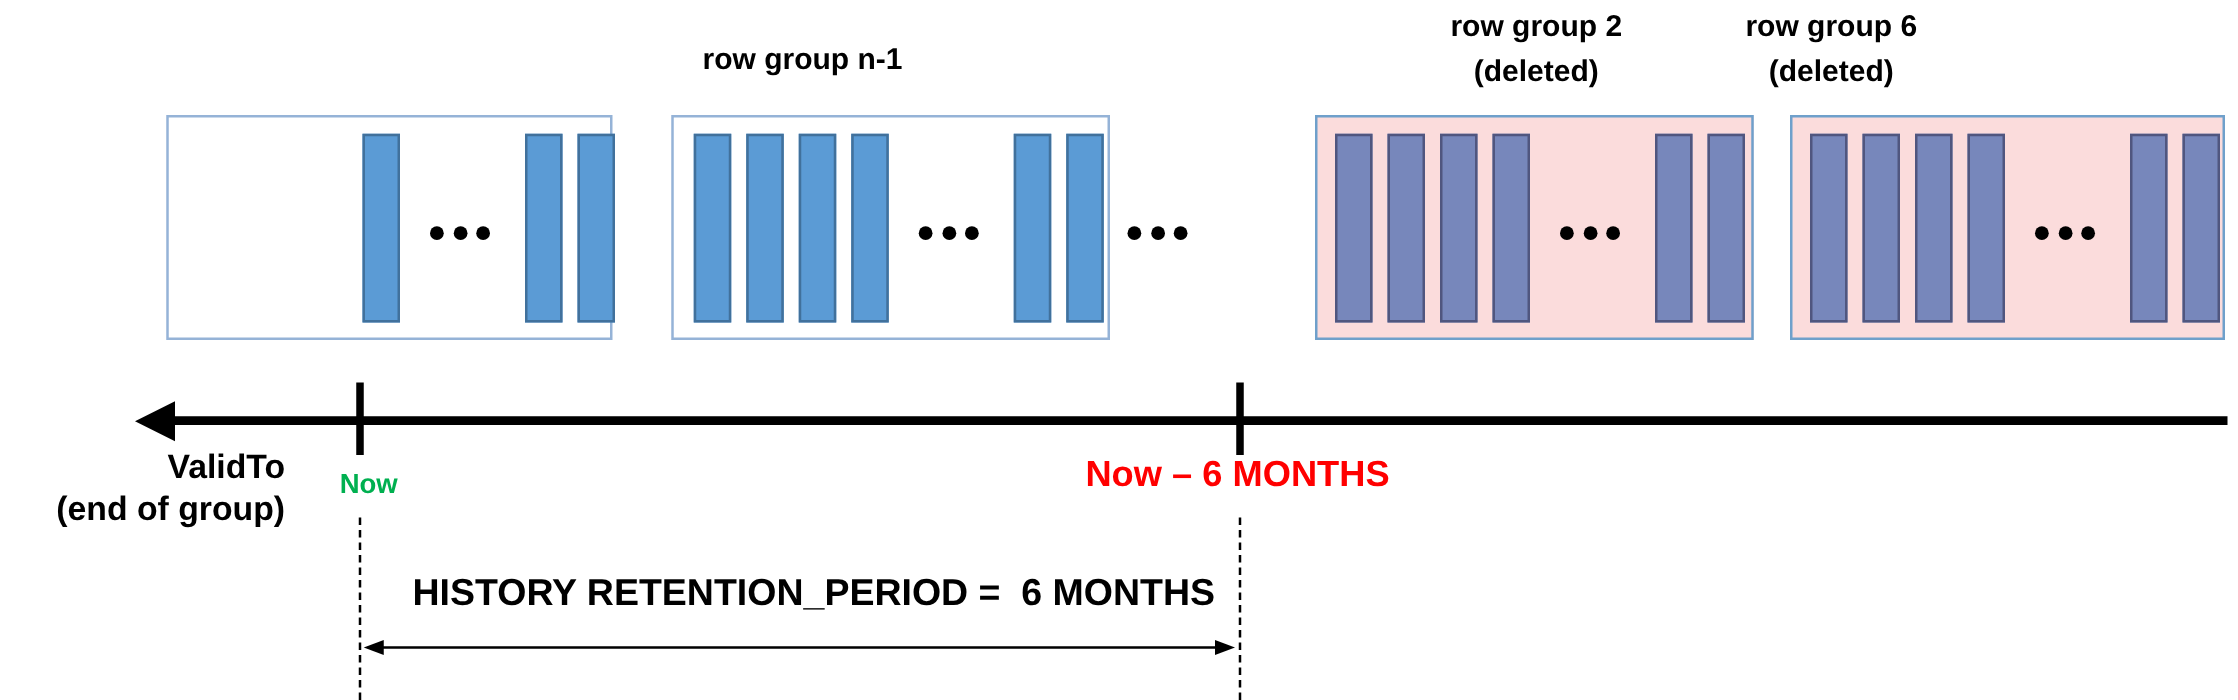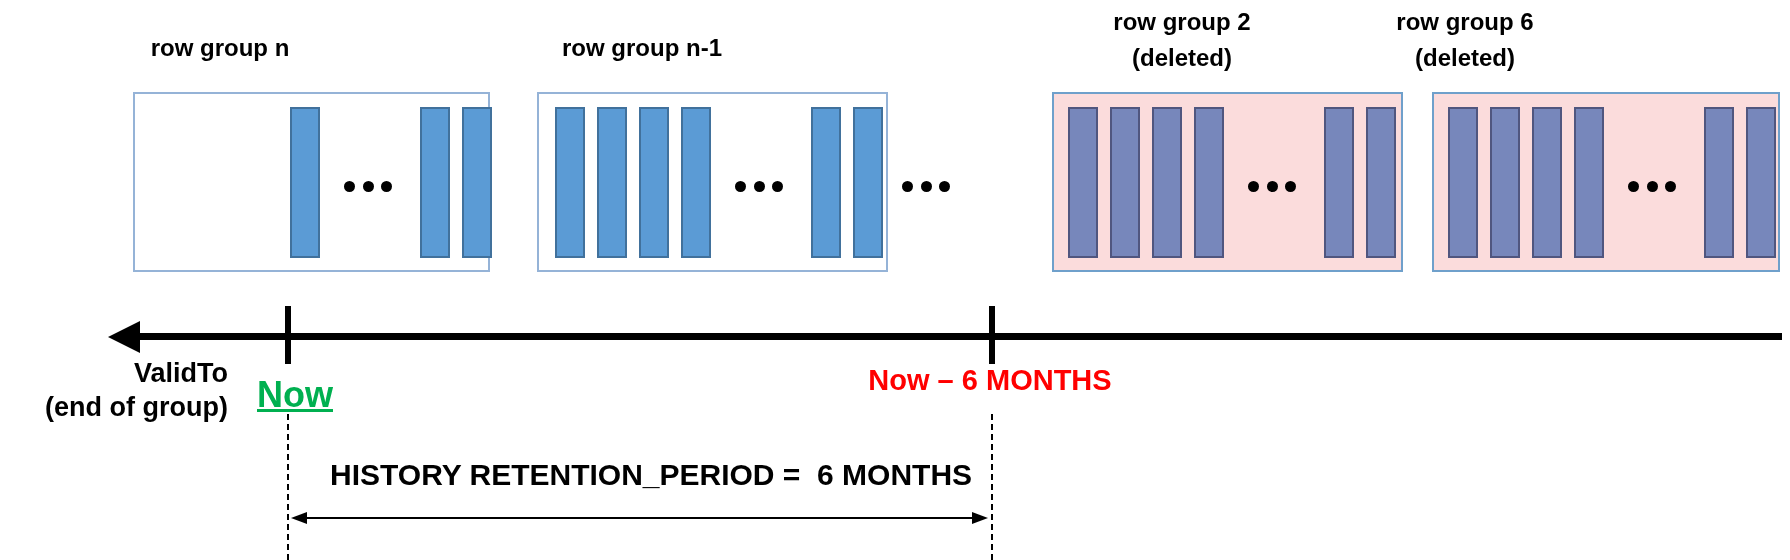--- a/index.html
+++ b/index.html
@@ -28,52 +28,48 @@
   .dots{
     flex:0 0 48px;width:48px;display:flex;justify-content:space-between;align-items:center;
     margin:8px 28px 0 12px;
   }
   .dot{width:11px;height:11px;border-radius:50%;background:#000;display:block;}
   .dots.between{position:absolute;left:902px;top:181px;margin:0;}
   
   .rg-label{position:absolute;width:320px;text-align:center;font-size:24px;line-height:36px;}
   .rg-label.l1{left:60px;top:30px;}
   .rg-label.l2{left:482px;top:30px;}
-  .rg-label.l3{left:1022px;top:4px;}
+  .rg-label.l3{left:1069px;top:4px;}
   .rg-label.l4{left:1305px;top:4px;}
   
   .tl-line{position:absolute;left:134px;top:333px;width:1648px;height:7px;background:#000;}
   .tl-arrowhead{
     position:absolute;left:108px;top:321px;width:0;height:0;
     border-right:32px solid #000;border-top:16px solid transparent;border-bottom:16px solid transparent;
   }
   .tick{position:absolute;top:306px;width:6px;height:58px;background:#000;}
   .tick.now{left:285px;}
   .tick.cutoff{left:989px;}
   .axis-label{position:absolute;left:8px;top:356px;width:220px;text-align:right;font-size:27px;line-height:34px;}
-  .now-label{position:absolute;left:235px;top:374px;width:120px;text-align:center;font-size:36px;color:var(--now-color,#00B050);text-decoration:underline;}
+  .now-label{position:absolute;left:235px;top:374px;width:120px;text-align:center;font-size:22px;color:var(--now-color,#00B050);}
   .cutoff-label{position:absolute;left:830px;top:364px;width:320px;text-align:center;font-size:29px;color:var(--cutoff-color,#FF0000);}
   .dash-guide{position:absolute;top:414px;height:146px;width:0;border-left:2px dashed #000;}
   .dash-guide.now{left:287px;}
   .dash-guide.cutoff{left:991px;}
   .retention-label{position:absolute;left:330px;top:458px;width:560px;text-align:center;font-size:30px;white-space:pre;}
   .ret-arrow-line{position:absolute;left:306px;top:517px;width:668px;height:2px;background:#000;}
   .ret-arrow-head{position:absolute;top:512px;width:0;height:0;border-top:6px solid transparent;border-bottom:6px solid transparent;}
   .ret-arrow-head.left{left:291px;border-right:16px solid #000;}
   .ret-arrow-head.right{left:972px;border-left:16px solid #000;}
 </style>
 </head>
 <body>
 
 <div id="stage">
 
-  <div class="rg-label l1">
-    <div>row group n</div>
-    <div></div>
-  </div>
   <div class="rg-label l2">
     <div>row group n-1</div>
     <div></div>
   </div>
   <div class="rg-label l3">
     <div>row group 2</div>
     <div>(deleted)</div>
   </div>
   <div class="rg-label l4">
     <div>row group 6</div>

